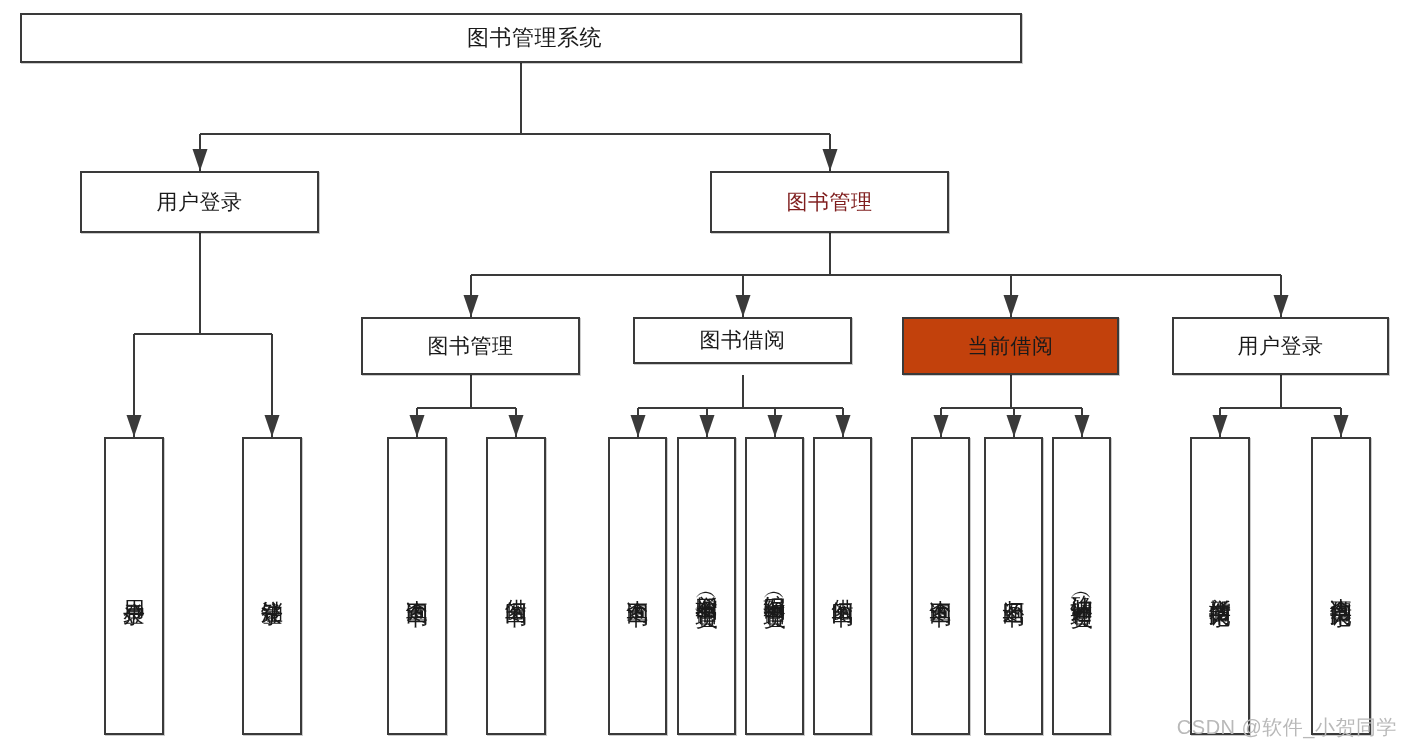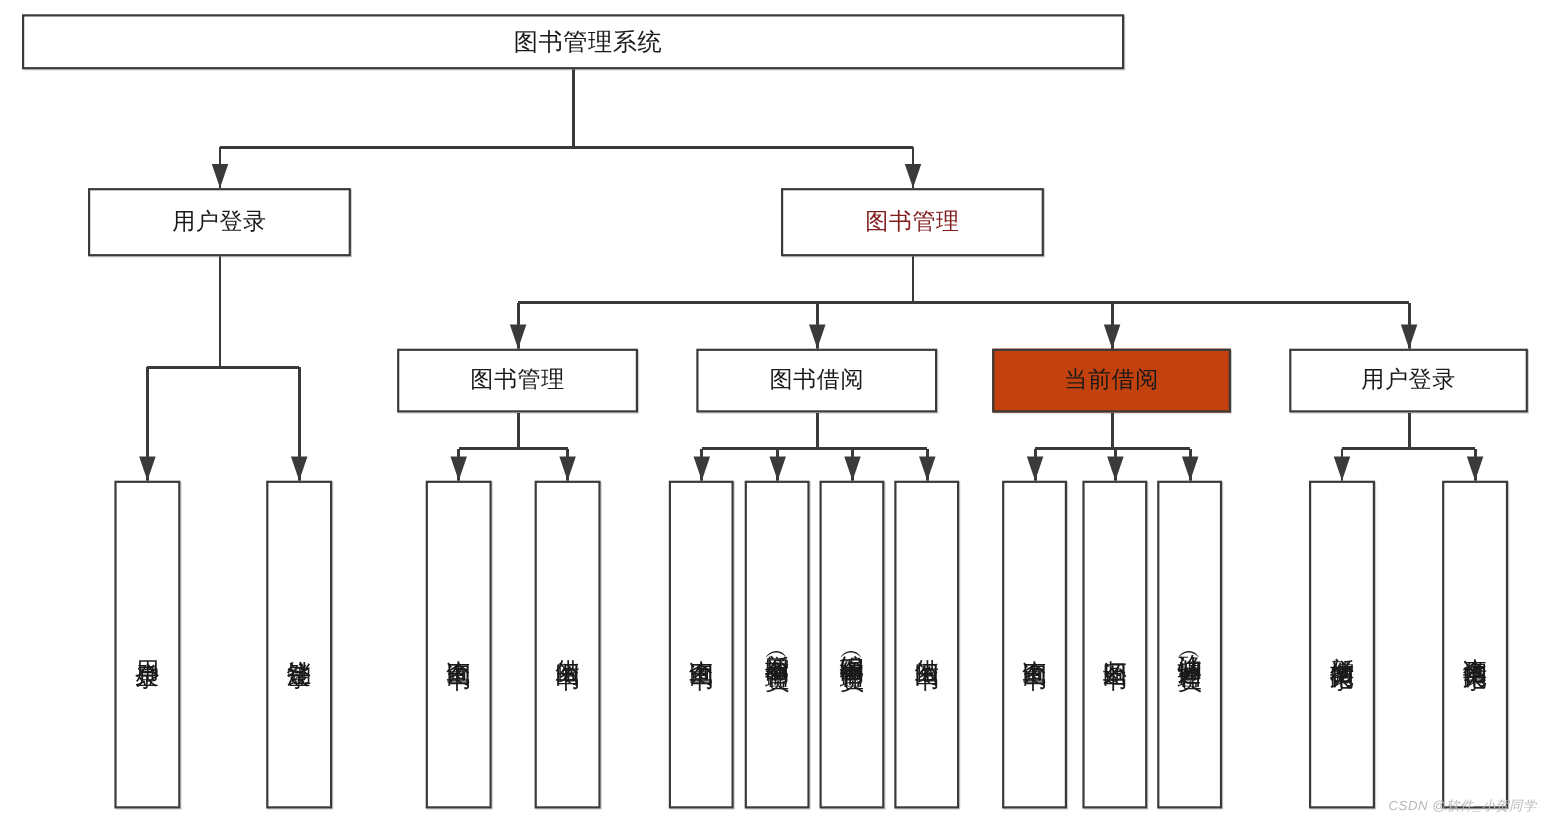--- a/index.html
+++ b/index.html
@@ -53,25 +53,24 @@
     left: 0;
     top: 0;
     width: 1405px;
     height: 747px;
     pointer-events: none;
   }
   .watermark {
     position: absolute;
     right: 8px;
     bottom: 6px;
-    font-size: 12px;
+    font-size: 20px;
     color: #b9b9b9;
     letter-spacing: 0.5px;
     white-space: nowrap;
-    font-style: italic;
   }
 </style>
 </head>
 <body>
 
 <div id="diagram-root">
 
   <svg id="connector-layer" viewBox="0 0 1405 747" xmlns="http://www.w3.org/2000/svg">
       <line x1="521" y1="63" x2="521" y2="134" stroke="#3a3a3a" stroke-width="2.6" shape-rendering="crispEdges"></line>
       <line x1="200" y1="134" x2="830" y2="134" stroke="#3a3a3a" stroke-width="2.6" shape-rendering="crispEdges"></line>
@@ -133,21 +132,21 @@
       </div>
       <div class="node-box horizontal" style="left: 80px; top: 171px; width: 239px; height: 62px; border-color: rgb(58, 58, 58); background: rgb(255, 255, 255);">
         <div class="node-label" style="color: rgb(26, 26, 26);">用户登录</div>
       </div>
       <div class="node-box horizontal" style="left: 710px; top: 171px; width: 239px; height: 62px; border-color: rgb(58, 58, 58); background: rgb(255, 255, 255);">
         <div class="node-label" style="color: #7f1d1d;">图书管理</div>
       </div>
       <div class="node-box horizontal" style="left: 361px; top: 317px; width: 219px; height: 58px; border-color: rgb(58, 58, 58); background: rgb(255, 255, 255);">
         <div class="node-label" style="color: rgb(26, 26, 26);">图书管理</div>
       </div>
-      <div class="node-box horizontal" style="left: 633px; top: 317px; width: 219px; height: 58px; border-color: rgb(58, 58, 58); background: rgb(255, 255, 255);">
+      <div class="node-box horizontal" style="left: 633px; top: 317px; width: 219px; height: 47px; border-color: rgb(58, 58, 58); background: rgb(255, 255, 255);">
         <div class="node-label" style="color: rgb(26, 26, 26);">图书借阅</div>
       </div>
       <div class="node-box horizontal" style="left: 902px; top: 317px; width: 217px; height: 58px; border-color: rgb(58, 58, 58); background: #c2410c;">
         <div class="node-label" style="color: rgb(26, 26, 26);">当前借阅</div>
       </div>
       <div class="node-box horizontal" style="left: 1172px; top: 317px; width: 217px; height: 58px; border-color: rgb(58, 58, 58); background: rgb(255, 255, 255);">
         <div class="node-label" style="color: rgb(26, 26, 26);">用户登录</div>
       </div>
       <div class="node-box vertical" style="left: 104px; top: 437px; width: 60px; height: 298px; border-color: rgb(58, 58, 58); background: rgb(255, 255, 255);">
         <div class="node-label" style="color: rgb(26, 26, 26);">用户登录</div>

